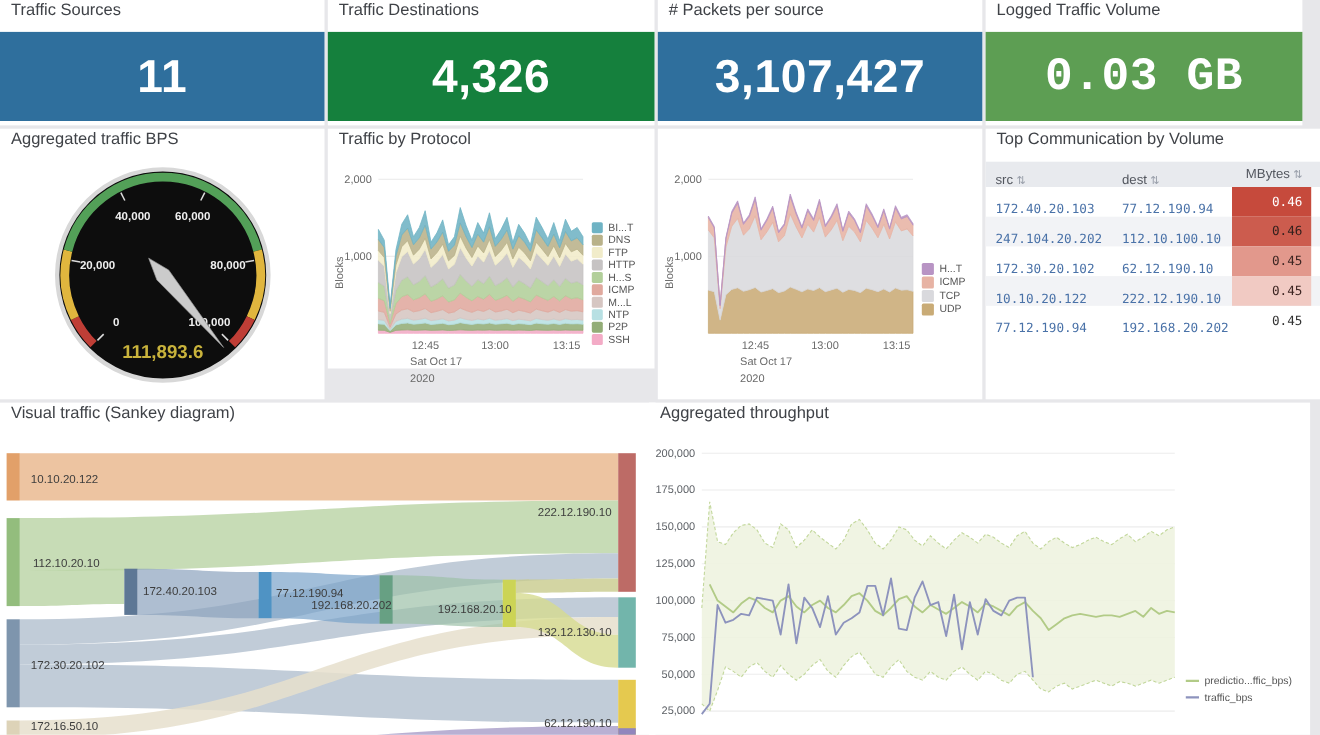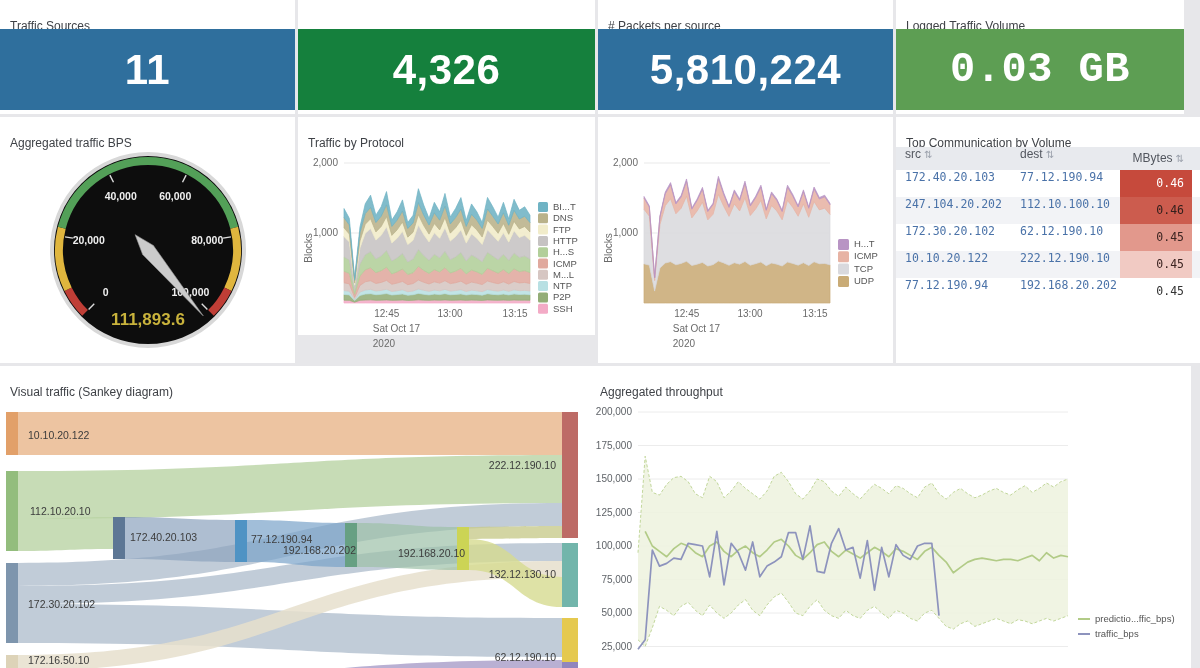--- a/index.html
+++ b/index.html
@@ -1,56 +1,57 @@
 <!DOCTYPE html>
 <html><head>
 <meta charset="utf-8">
 <style>
   html,body{margin:0;padding:0;}
   body{width:1200px;height:668px;overflow:hidden;background:#e7e7ea;
        font-family:"Liberation Sans",sans-serif;position:relative;}
   .panel{position:absolute;background:#fff;}
-  .panel h3{margin:0;padding:19px 10px 0;font-size:12px;font-weight:400;color:#3f4247;
+  .panel h3{margin:0;padding:1px 10px 0;font-size:15px;font-weight:400;color:#3f4247;
             white-space:nowrap;overflow:hidden;}
   .metric{position:absolute;left:0;right:0;top:29px;bottom:4px;display:flex;
           align-items:center;justify-content:center;color:#fff;font-weight:700;
           font-size:42px;letter-spacing:.5px;}
   .panel svg{position:absolute;left:0;top:0;}
   svg text{font-family:"Liberation Sans",sans-serif;}
   
   .tbl{position:absolute;left:0;right:0;top:30px;}
-  .trow{display:flex;align-items:flex-start;height:27px;font-size:11.5px;}
+  .trow{display:flex;align-items:flex-end;height:27px;font-size:11.5px;}
   .trow.head{height:23px;background:#e8eaee;color:#52565e;font-size:12px;}
   .trow:nth-child(odd):not(.head){background:#f2f3f6;}
   .tc-src{width:115px;padding-left:9px;}
   .tc-dest{width:100px;}
   .tc-mb{margin-left:auto;width:72px;margin-right:8px;text-align:right;
          height:100%;line-height:27px;padding-right:8px;box-sizing:border-box;}
   .head .tc-mb{line-height:23px;background:none!important;}
   .mono{font-family:"DejaVu Sans Mono",monospace;color:#4a72a8;}
   .sort{color:#9aa0ab;font-size:10px;margin-left:3px;}
 </style>
 </head>
 <body>
 
 <section class="panel" style="left:0;top:0;width:295px;height:114px">
   <h3>Traffic Sources</h3>
   <div class="metric" style="background: rgb(47, 111, 157);">
     <span>11</span>
   </div>
 </section>
 <section class="panel" style="left:298px;top:0;width:297px;height:114px">
+  <h3>Traffic Destinations</h3>
   <div class="metric" style="background: #15803d;">
     <span>4,326</span>
   </div>
 </section>
 <section class="panel" style="left:598px;top:0;width:295px;height:114px">
   <h3># Packets per source</h3>
   <div class="metric" style="background: rgb(47, 111, 157);">
-    <span>5,810,224</span>
+    <span>3,107,427</span>
   </div>
 </section>
 <section class="panel" style="left:896px;top:0;width:288px;height:114px">
   <h3>Logged Traffic Volume</h3>
   <div class="metric" style="background: rgb(93, 158, 83); font-family: Liberation Mono, monospace;">
     <span>0.03 GB</span>
   </div>
 </section>
 
 <section class="panel" style="left:0;top:117px;width:295px;height:246px">

